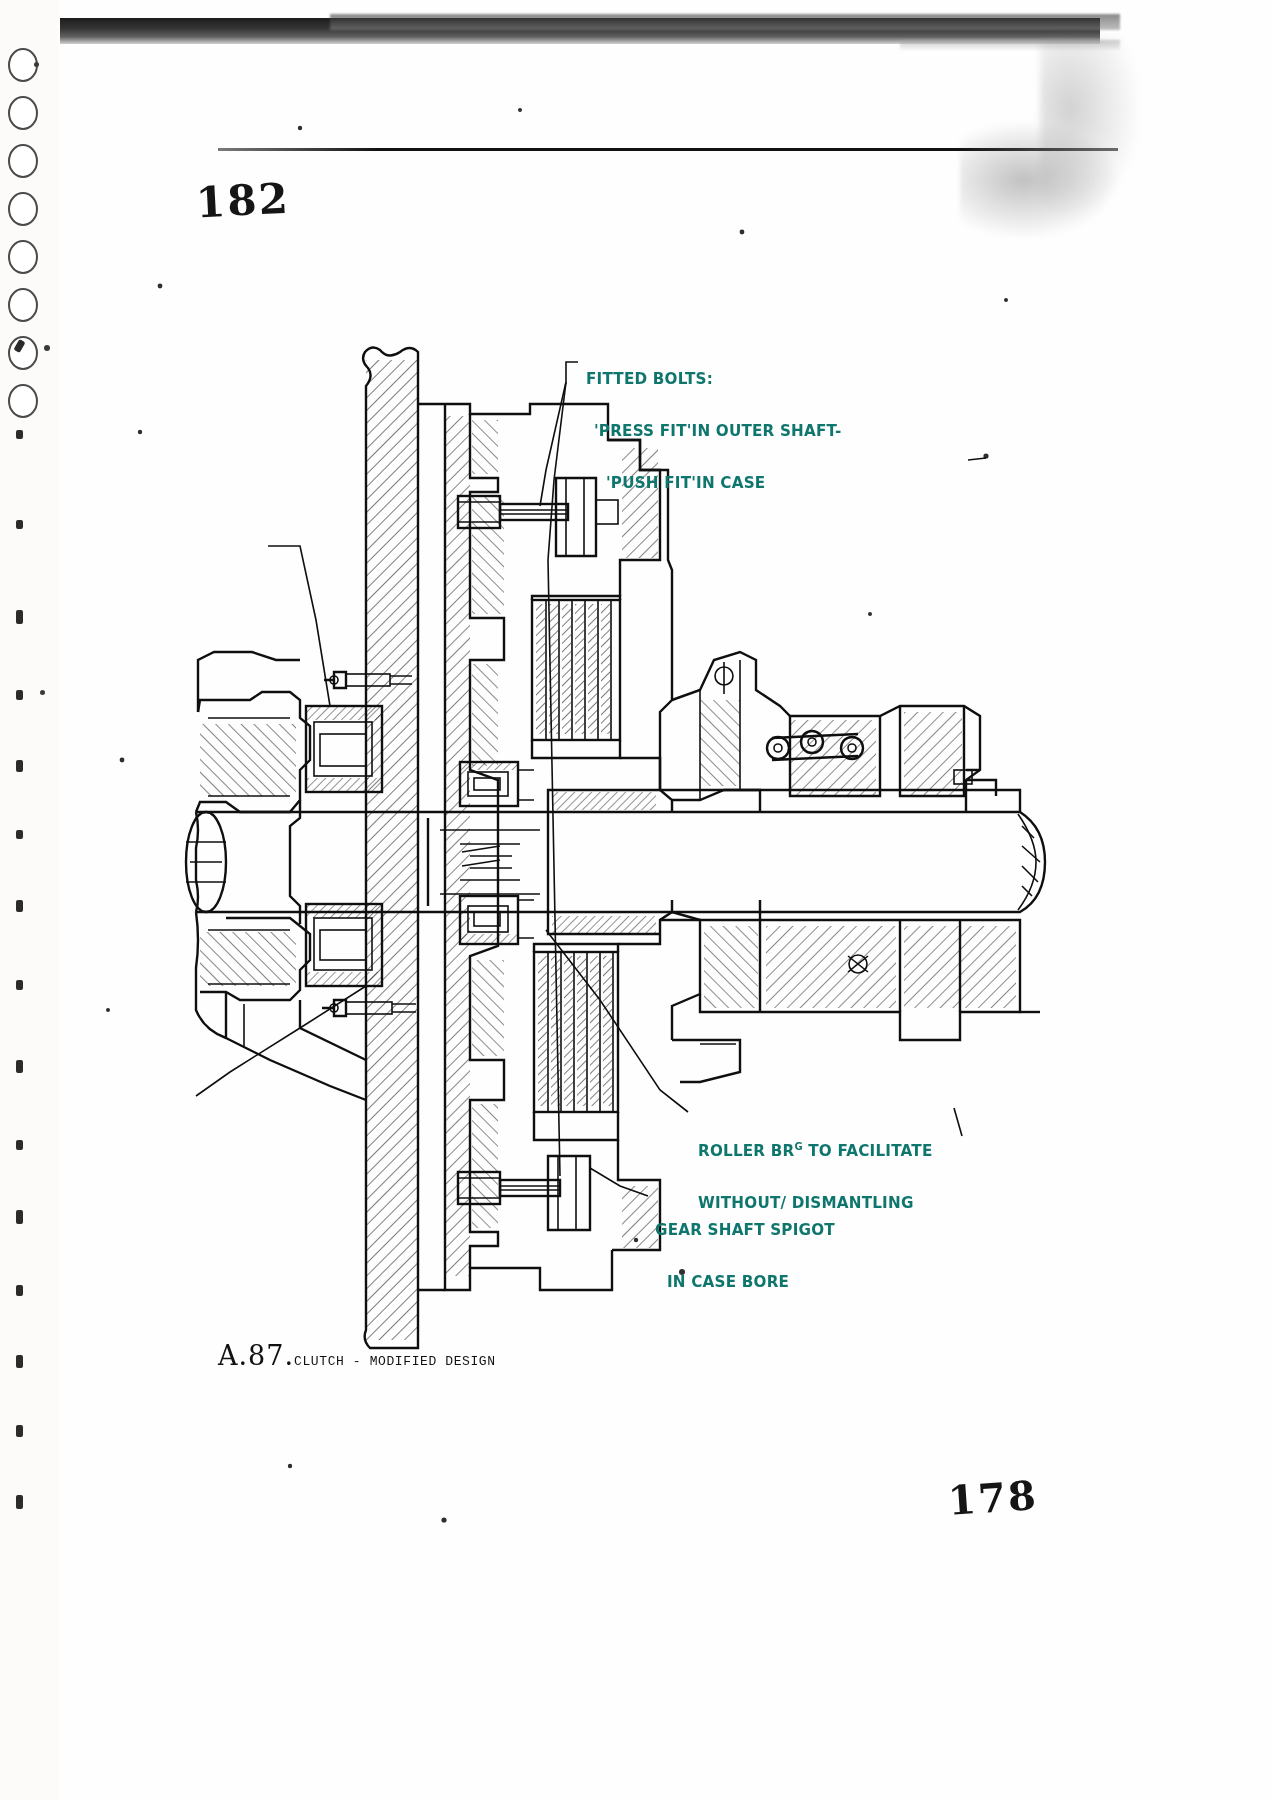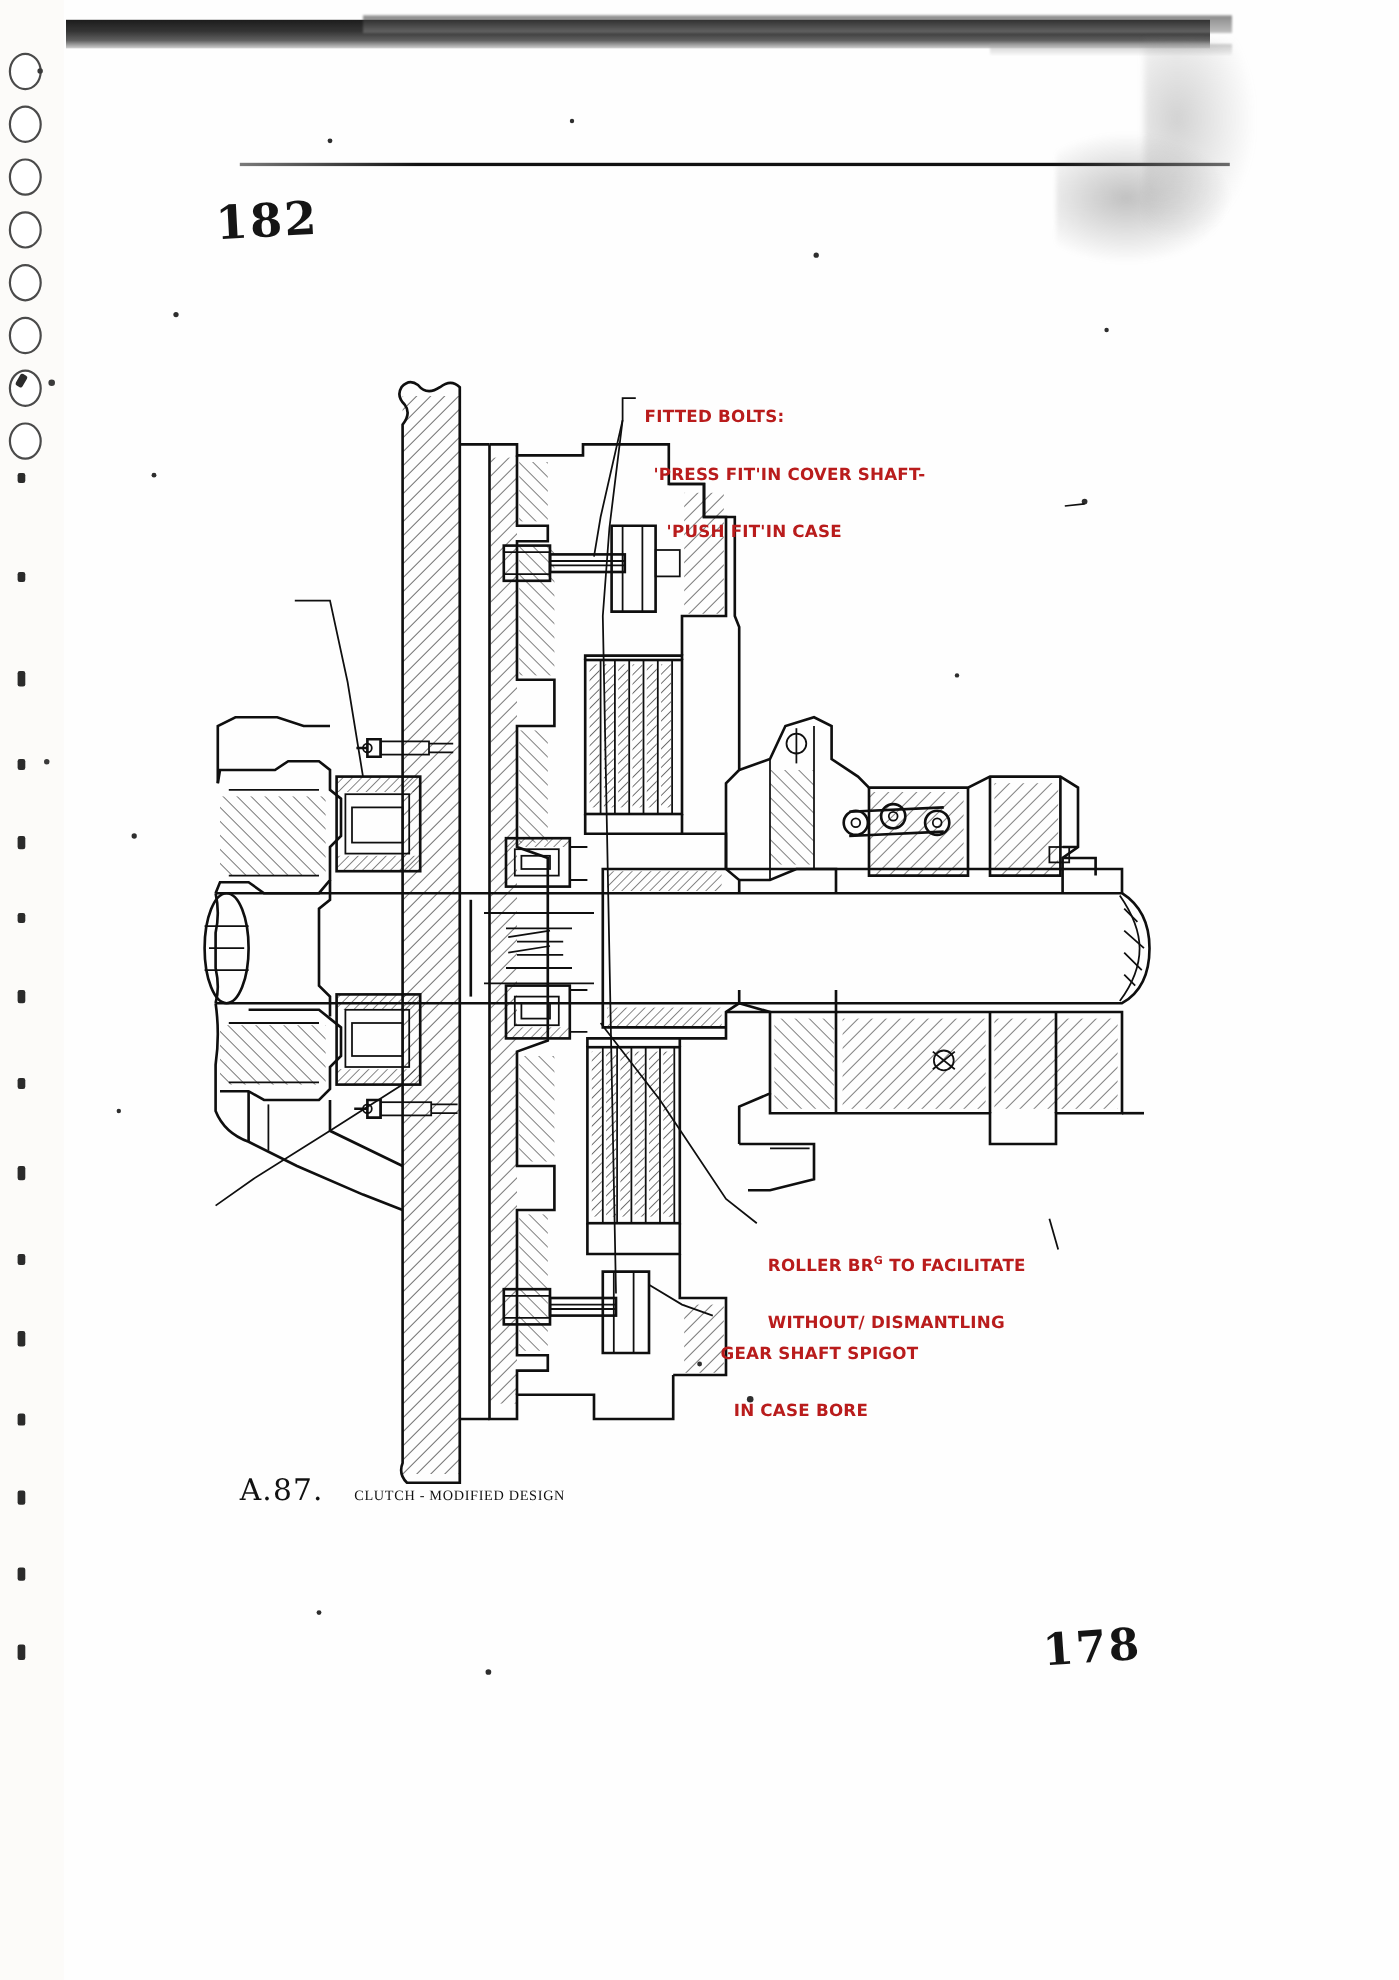--- a/index.html
+++ b/index.html
@@ -40,26 +40,26 @@
 
   
   #folio-182{position:absolute;left:196px;top:176px;font-family:"DejaVu Serif",serif;
      font-size:42px;color:#151515;letter-spacing:2px;
      transform:rotate(-3deg);font-weight:600;}
   #folio-178{position:absolute;left:948px;top:1474px;font-family:"DejaVu Serif",serif;
      font-size:40px;color:#151515;letter-spacing:2px;transform:rotate(-4deg);font-weight:600;}
 
   
   .anno{position:absolute;font-family:"DejaVu Sans",sans-serif;
-        font-size:15.2px;line-height:17.4px;color:#b91c1c;font-weight:600;
+        font-size:15.2px;line-height:17.4px;color:#0f766e;font-weight:600;
         letter-spacing:.2px;white-space:pre;}
 
   #caption{position:absolute;left:218px;top:1340px;color:#111;}
   #caption .big{font-family:"DejaVu Serif",serif;font-size:27px;letter-spacing:1px;}
-  #caption .small{font-family:Liberation Serif, serif;font-size:13px;letter-spacing:.6px;margin-left:28px;}
+  #caption .small{font-family:Liberation Mono, monospace;font-size:13px;letter-spacing:.6px;}
 
   svg{position:absolute;left:0;top:0;}
   .ln{stroke:#0f0f0f;fill:none;}
   .w1{stroke-width:1.6;}
   .w2{stroke-width:2.4;}
   .hatch{stroke:#111;stroke-width:1.15;}
   .spk{fill:#2e2e2e;}
 </style>
 </head>
 <body>
@@ -385,21 +385,21 @@
       <circle class="spk" cx="682" cy="1272" r="3"></circle>
       <circle class="spk" cx="290" cy="1466" r="2.2"></circle>
     </g>
 
     <path class="ln w1" d="M954,1108 L962,1136"></path>
     <path class="ln w1" d="M968,460 L986,458"></path>
   </svg>
 
   <div class="anno" id="anno-fitted-bolts" style="left:586px;top:336px;">
     <div>FITTED BOLTS:</div>
-    <div style="padding-left:8px">'PRESS FIT'IN COVER SHAFT-</div>
+    <div style="padding-left:8px">'PRESS FIT'IN OUTER SHAFT-</div>
     <div style="padding-left:20px">'PUSH FIT'IN CASE</div>
   </div>
 
 
 
   <div class="anno" id="anno-roller-brg" style="left:698px;top:1103px;">
     <div><span>ROLLER BR</span><sup style="font-size:10px">G</sup><span> TO FACILITATE</span></div>
     <div>WITHOUT/ DISMANTLING</div>
   </div>
 

